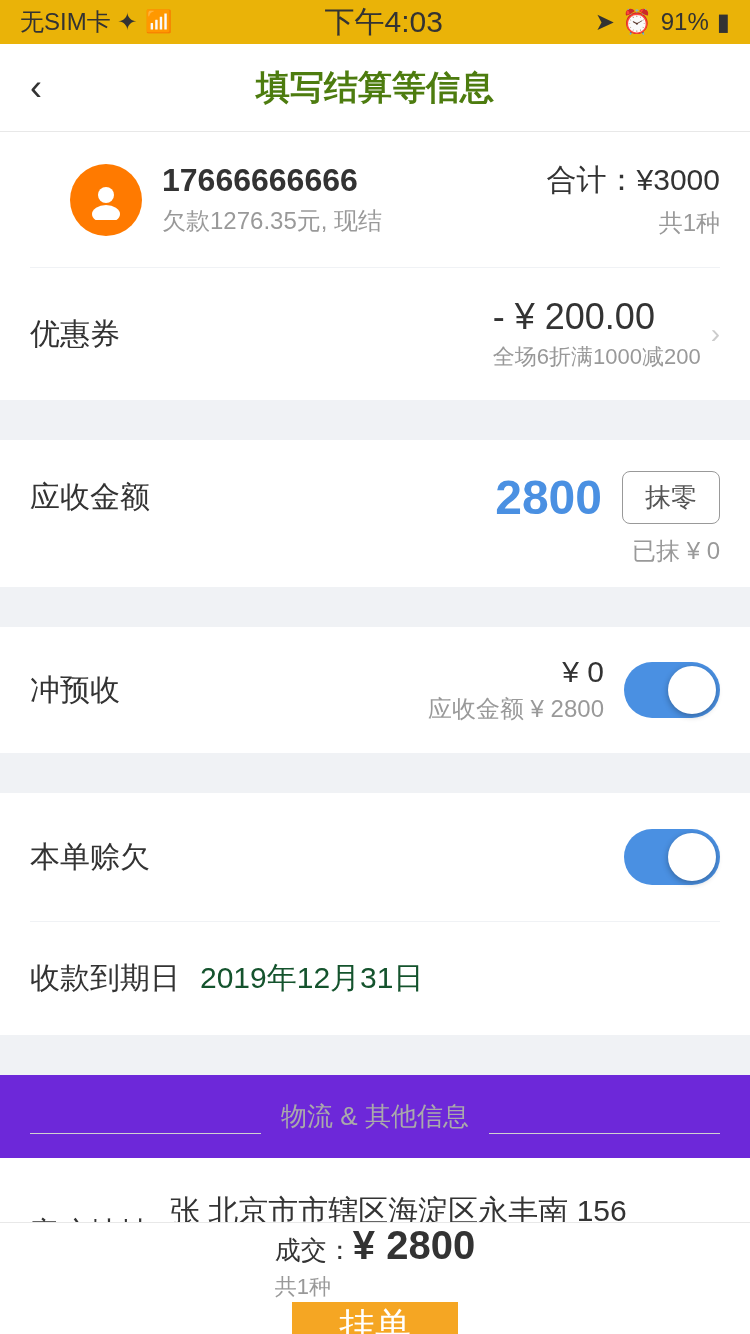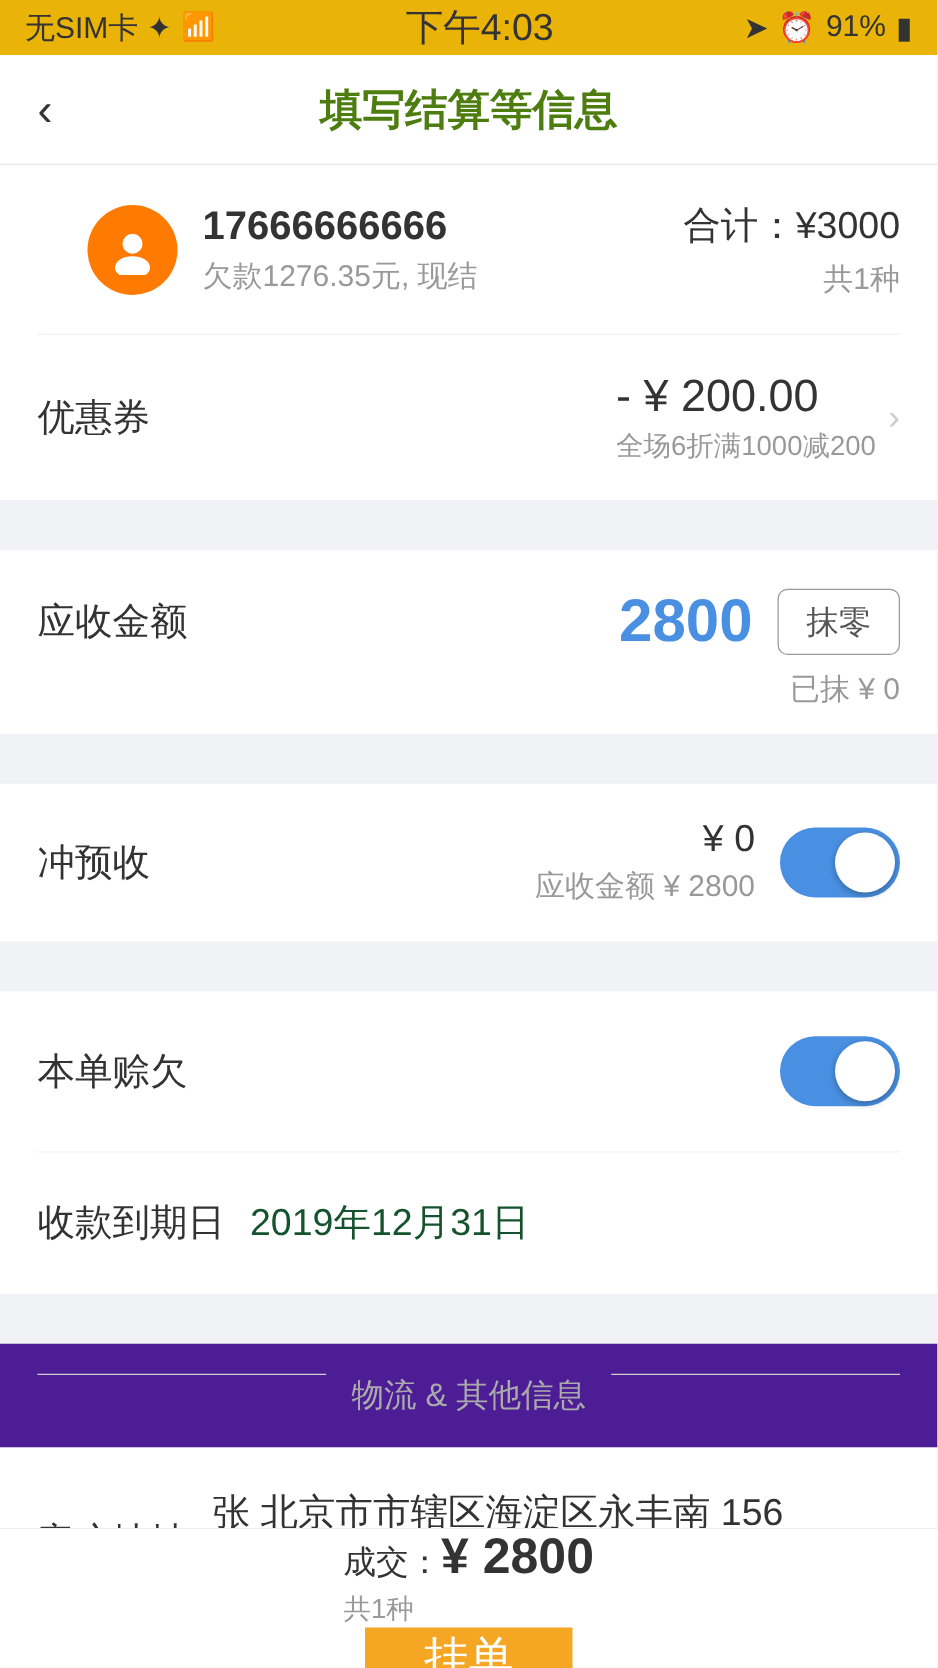--- a/index.html
+++ b/index.html
@@ -259,24 +259,24 @@
       color: #333;
     }
     .date-value {
       font-size: 30px;
       color: #14532d;
     }
 
     
     .logistics-divider {
       display: flex;
-      align-items: flex-start;
+      align-items: flex-end;
       justify-content: center;
       padding: 24px 30px;
-      background: #4c1d95;
+      background: #6d28d9;
       gap: 20px;
     }
     .logistics-line {
       flex: 1;
       height: 1px;
       background: #d0d0d0;
     }
     .logistics-label {
       font-size: 26px;
       color: #aaa;

